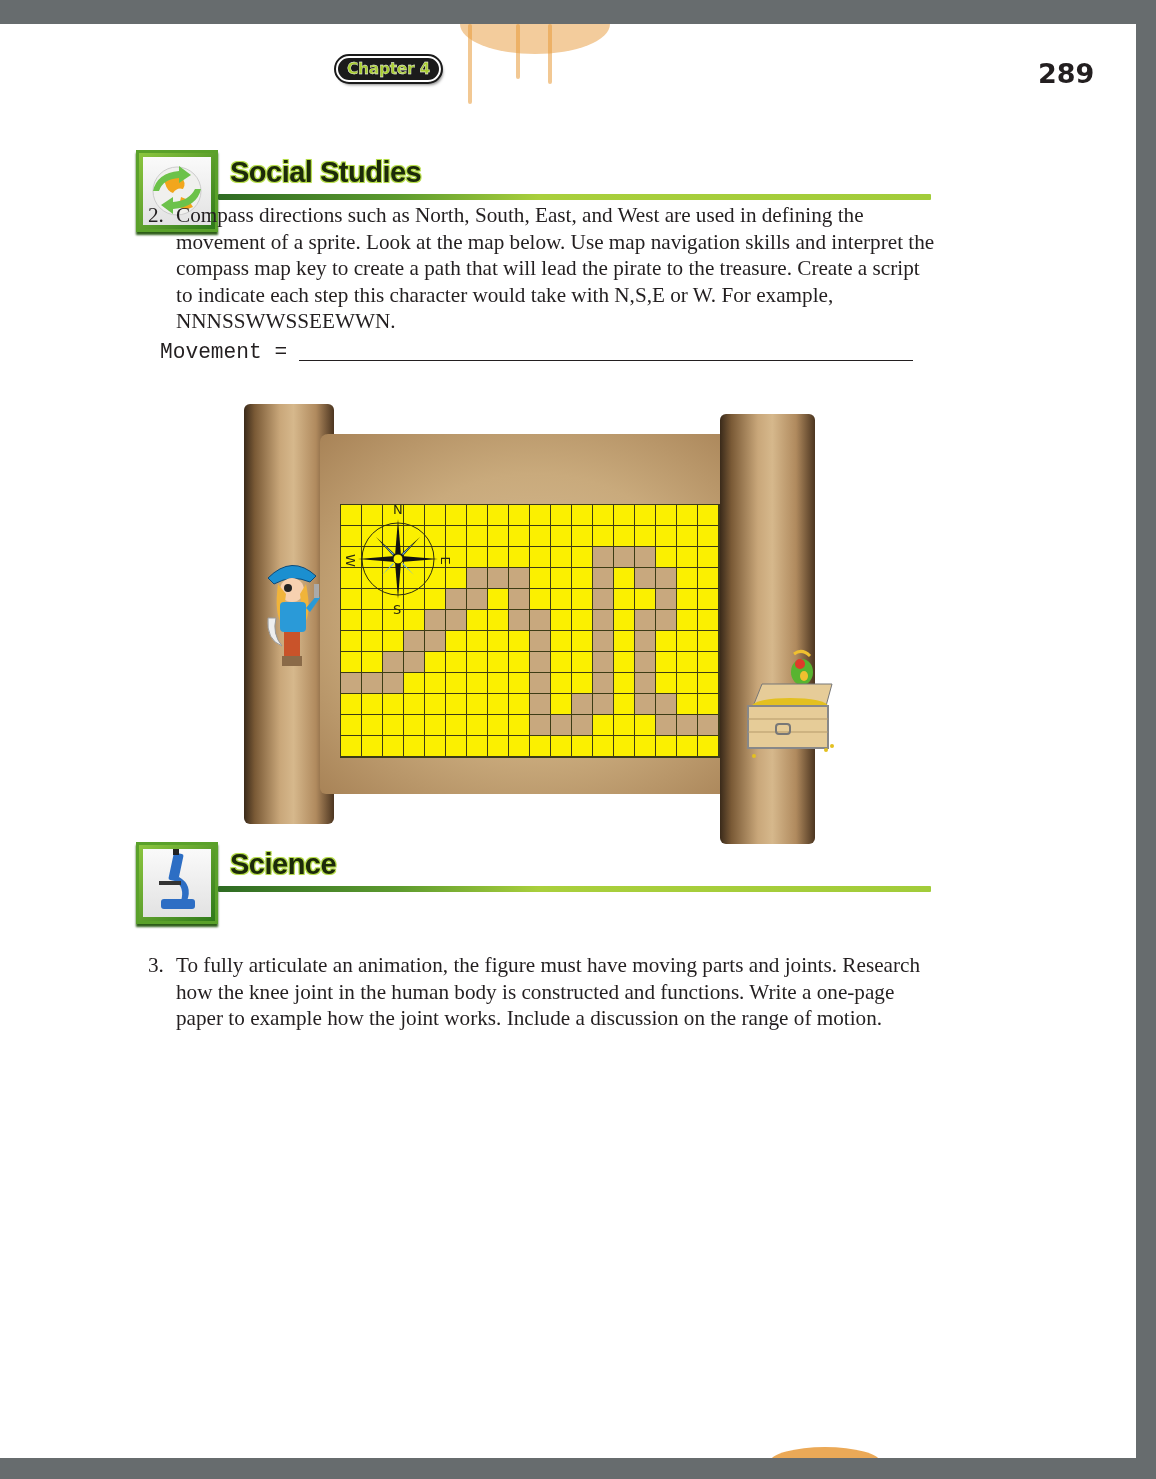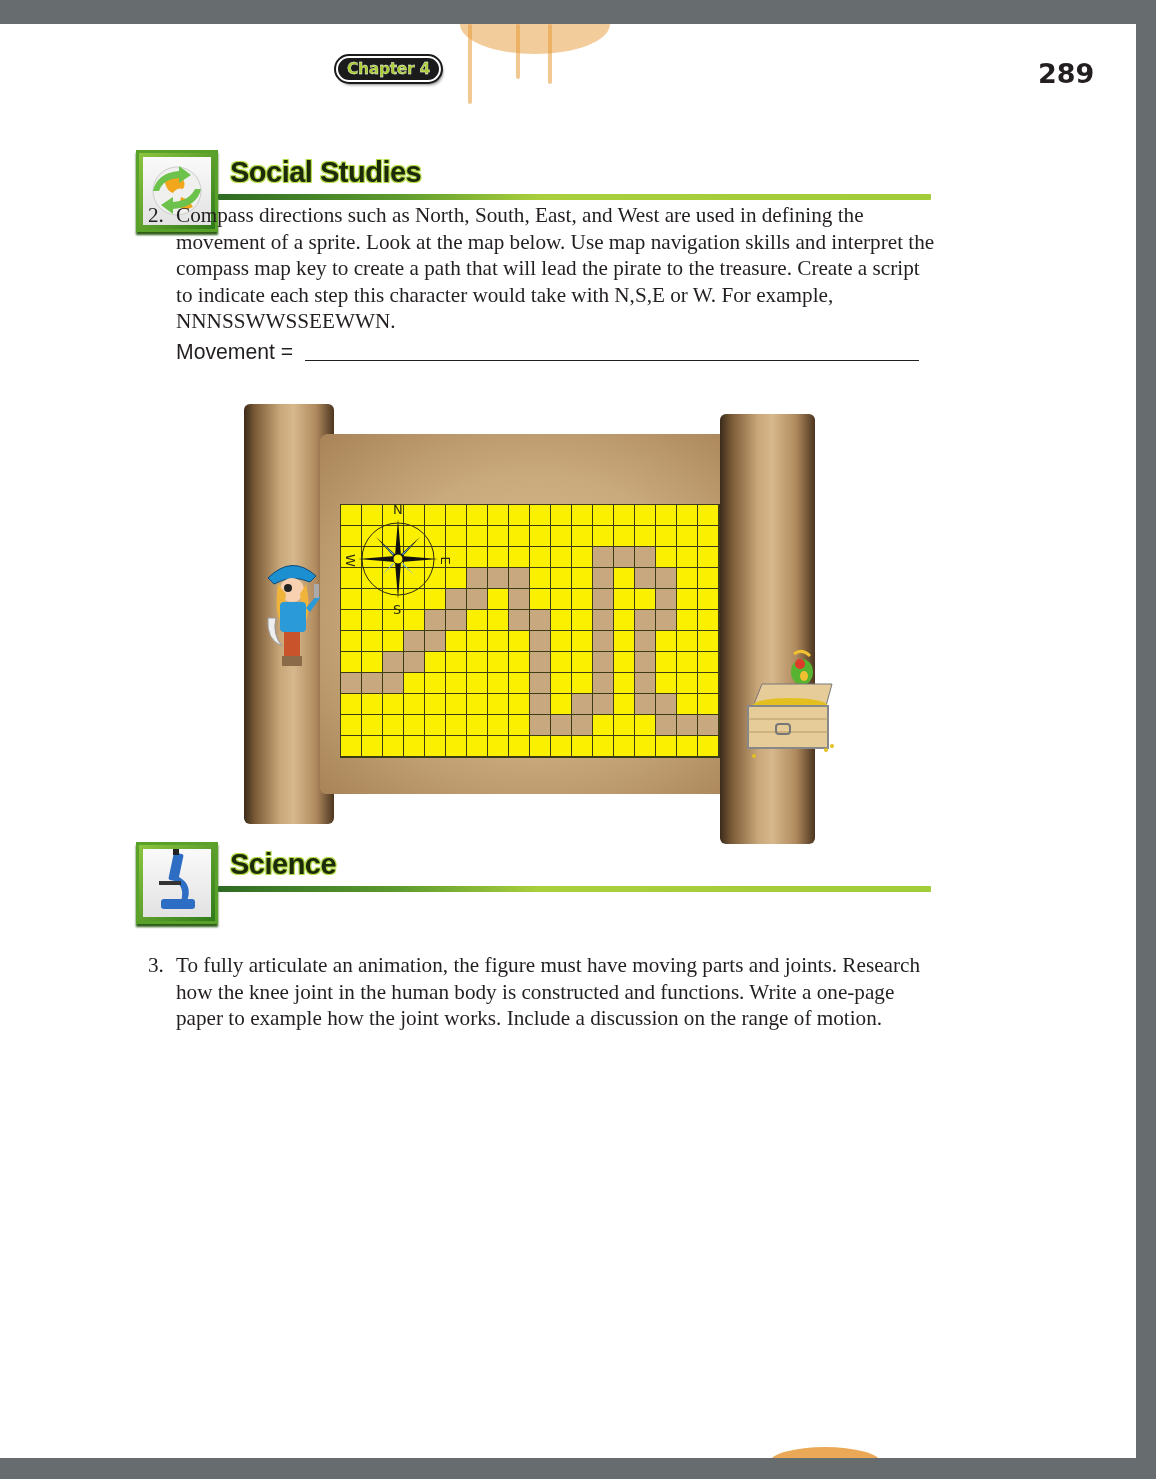--- a/index.html
+++ b/index.html
@@ -23,21 +23,21 @@
               background: linear-gradient(135deg,#8cc63f,#2f7a1a); padding: 4px; box-shadow: 0 3px 2px #2d5d18; }
   .sec-icon-inner { width: 100%; height: 100%; background: linear-gradient(180deg,#fafafa,#e2e2e2); position: relative; overflow: hidden; }
   .sec-title { position: absolute; left: 94px; top: 6px; font-family: "Liberation Sans", sans-serif; font-weight: bold; font-size: 29px;
                color: #1c2a0a; letter-spacing: -0.5px; text-shadow: 0 0 2px #b6dd4a, 1px 1px 0 #b6dd4a, -1px -1px 0 #b6dd4a, 1px -1px 0 #b6dd4a, -1px 1px 0 #b6dd4a; }
   .sec-rule { position: absolute; left: 82px; top: 44px; width: 713px; height: 6px;
               background: linear-gradient(90deg,#2e6b23 0%,#5c9a2e 25%,#a9cf3c 45%,#a2cc3a 100%); border-radius: 1px; }
 
   .question { position: absolute; left: 148px; width: 790px; font-family: "Liberation Serif", serif; font-size: 21.2px; line-height: 26.5px; color: #231f20; }
   .question .num { position: absolute; left: 0; top: 0; }
   .question .body { padding-left: 28px; }
-  .movement { position: absolute; left: 176px; top: 340px; font-family: Liberation Sans, sans-serif; font-size: 21.2px; color: #231f20; display: flex; align-items: flex-end; }
+  .movement { position: absolute; left: 160px; top: 340px; font-family: Liberation Mono, monospace; font-size: 21.2px; color: #231f20; display: flex; align-items: flex-end; }
   .movement .line { width: 614px; height: 1px; border-bottom: 1.2px solid #231f20; margin-left: 12px; margin-bottom: 3px; }
 
   
   .map { position: absolute; left: 240px; top: 350px; width: 600px; height: 480px; }
   .scroll-bg { position: absolute; left: 80px; top: 60px; width: 430px; height: 360px;
                background: radial-gradient(ellipse at 50% 50%, #d8bf97 0%, #c9aa7c 55%, #a88357 100%); border-radius: 8px 14px 10px 6px; }
   .roll { position: absolute; background: linear-gradient(90deg,#3a2a1a 0%,#7a5a36 12%,#c9a77a 40%,#d6b88c 55%,#b08a5e 80%,#4c3520 100%); border-radius: 6px; }
   .roll.left { left: 4px; top: 30px; width: 90px; height: 420px; }
   .roll.right { left: 480px; top: 40px; width: 95px; height: 430px; }
   .grid { position: absolute; left: 100px; top: 130px; display: grid; grid-template-columns: repeat(18, 21px); grid-template-rows: repeat(12, 21px); border: 1px solid #3a3a1a; }

